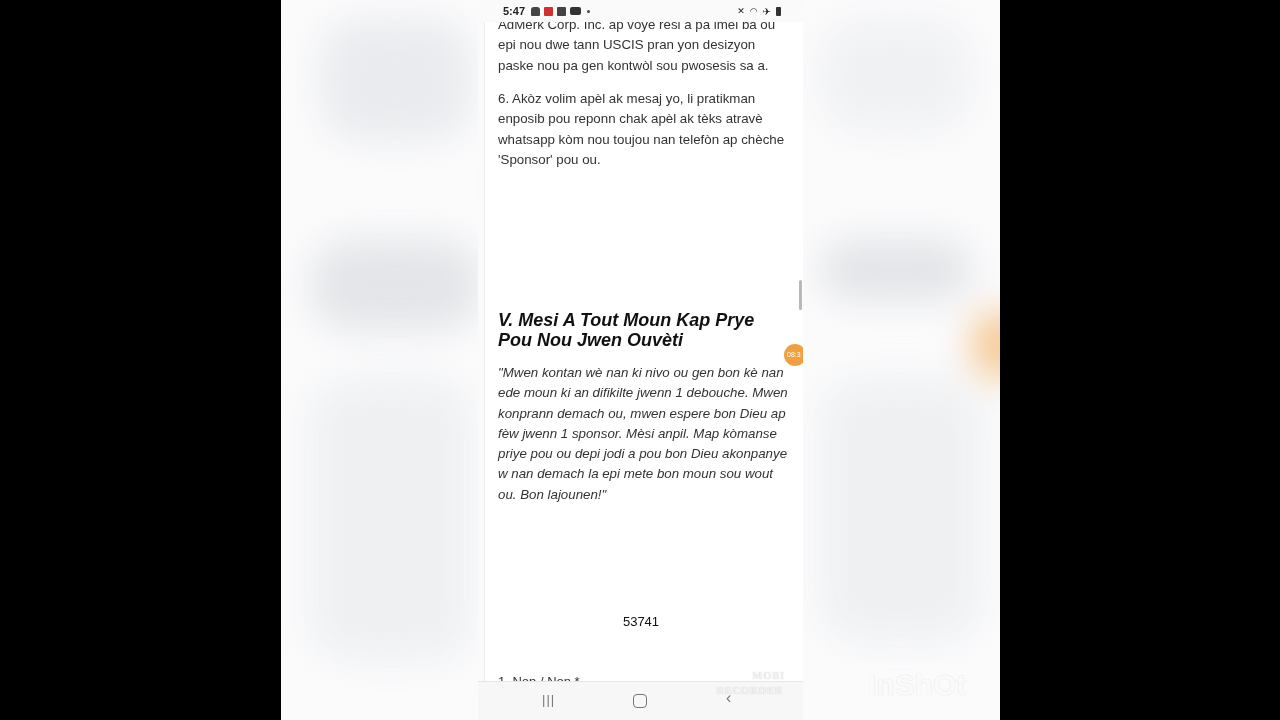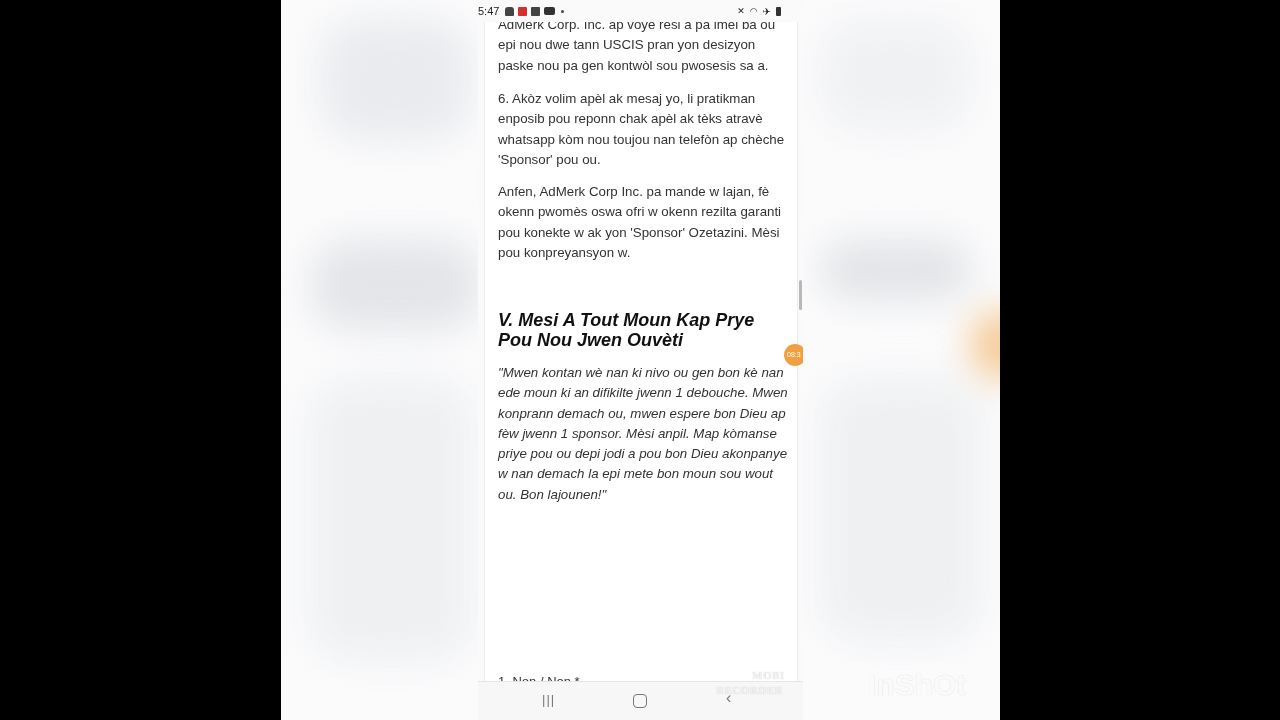--- a/index.html
+++ b/index.html
@@ -20,28 +20,28 @@
       background: #fafafa;
       overflow: hidden;
     }
     .statusbar {
       position: absolute; left: 0; top: 0; width: 325px; height: 22px;
       background: #fafafa;
       display: flex; align-items: center;
       font-size: 11px; color: #222;
       z-index: 3;
     }
-    .status-time { font-weight: 400; }
+    .status-time { margin-left: 25px; font-weight: 700; }
     .status-icons-left { display: flex; gap: 4px; margin-left: 6px; align-items: center; }
     .status-icons-right { margin-left: auto; margin-right: 22px; display: flex; gap: 5px; align-items: center; }
     .si { width: 9px; height: 9px; display: inline-block; border-radius: 1px; }
     .content-card {
       position: absolute; left: 6px; top: 14px; width: 312px; height: 670px;
       background: #fff;
-      border-left: 1px solid #ececec; border-right: 1px solid #ececec;
+      border-left: 1px solid #ececec; border-right: 1px solid #ececec; padding-left: 34px;
     }
     .para {
       position: absolute; left: 13px; width: 290px;
       font-size: 13.3px; line-height: 20.3px; color: #333;
       margin: 0;
     }
     .heading {
       position: absolute; left: 13px; width: 290px;
       font-size: 18px; line-height: 20.3px; color: #111;
       font-weight: bold; font-style: italic; margin: 0;
@@ -126,23 +126,23 @@
       <span style="font-size:9px;">✕</span>
       <span style="font-size:9px;">◠</span>
       <span style="font-size:10px;">✈</span>
       <span style="width:5px;height:9px;background:#333;display:inline-block;border-radius:1px;"></span>
     </span>
   </div>
 
   <div class="content-card">
     <p class="para" style="top:1px;">AdMerk Corp. Inc. ap voye resi a pa imèl ba ou epi nou dwe tann USCIS pran yon desizyon paske nou pa gen kontwòl sou pwosesis sa a.</p>
     <p class="para" style="top:75px;">6. Akòz volim apèl ak mesaj yo, li pratikman enposib pou reponn chak apèl ak tèks atravè whatsapp kòm nou toujou nan telefòn ap chèche 'Sponsor' pou ou.</p>
-    <p class="para" style="top:168px;">Anfen, AdMerk Corp Inc. pa mande w lajan, fè okenn pwomès oswa ofri w okenn rezilta garanti pou konekte w ak yon 'Sponsor' Ozetazini. Mèsi pou konpreyansyon w.</p>
     <h3 class="heading" style="top:296px;">V. Mesi A Tout Moun Kap Prye Pou Nou Jwen Ouvèti</h3>
     <p class="quote" style="top:349px;">"Mwen kontan wè nan ki nivo ou gen bon kè nan ede moun ki an difikilte jwenn 1 debouche. Mwen konprann demach ou, mwen espere bon Dieu ap fèw jwenn 1 sponsor. Mèsi anpil. Map kòmanse priye pou ou depi jodi a pou bon Dieu akonpanye w nan demach la epi mete bon moun sou wout ou. Bon lajounen!"</p>
+    <div class="code-num">53741</div>
     <div class="cut-line">1. Non / Non *</div>
   </div>
 
   <div class="scrollbar"></div>
   <div class="timer-bubble">08:3</div>
 
   <div class="navbar">
     <span class="nav-btn nav-recent">|||</span>
     <span class="nav-btn nav-home"></span>
     <span class="nav-btn nav-back">‹</span>

